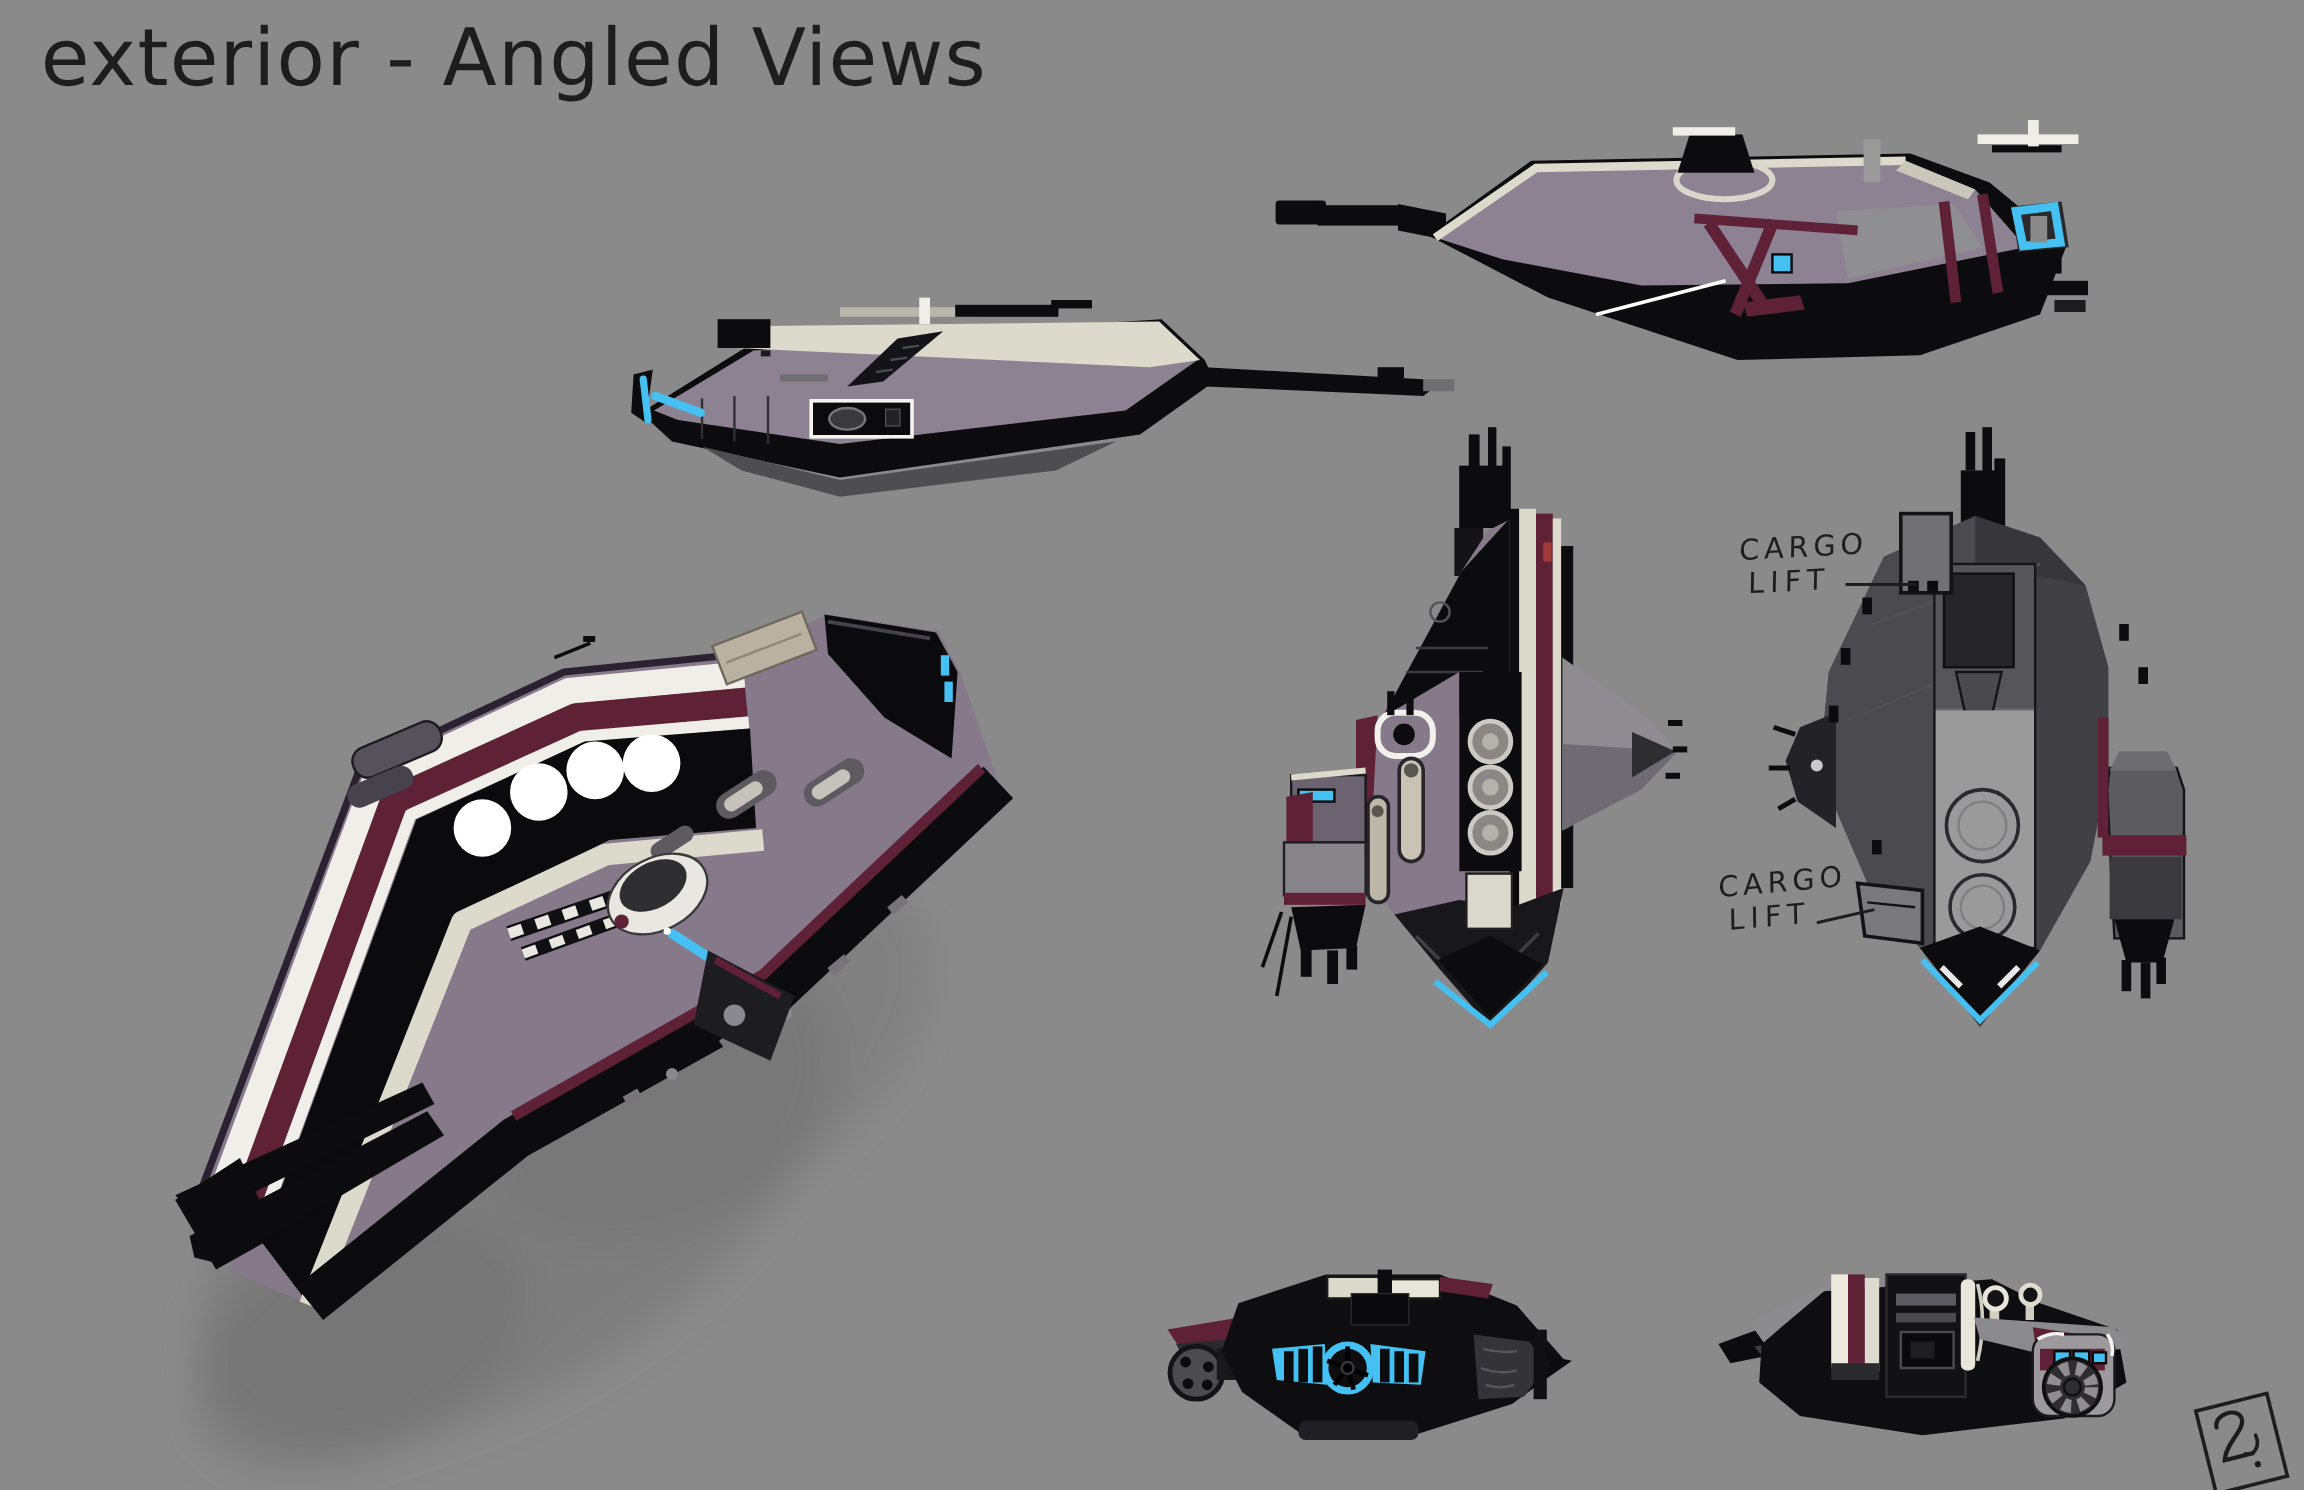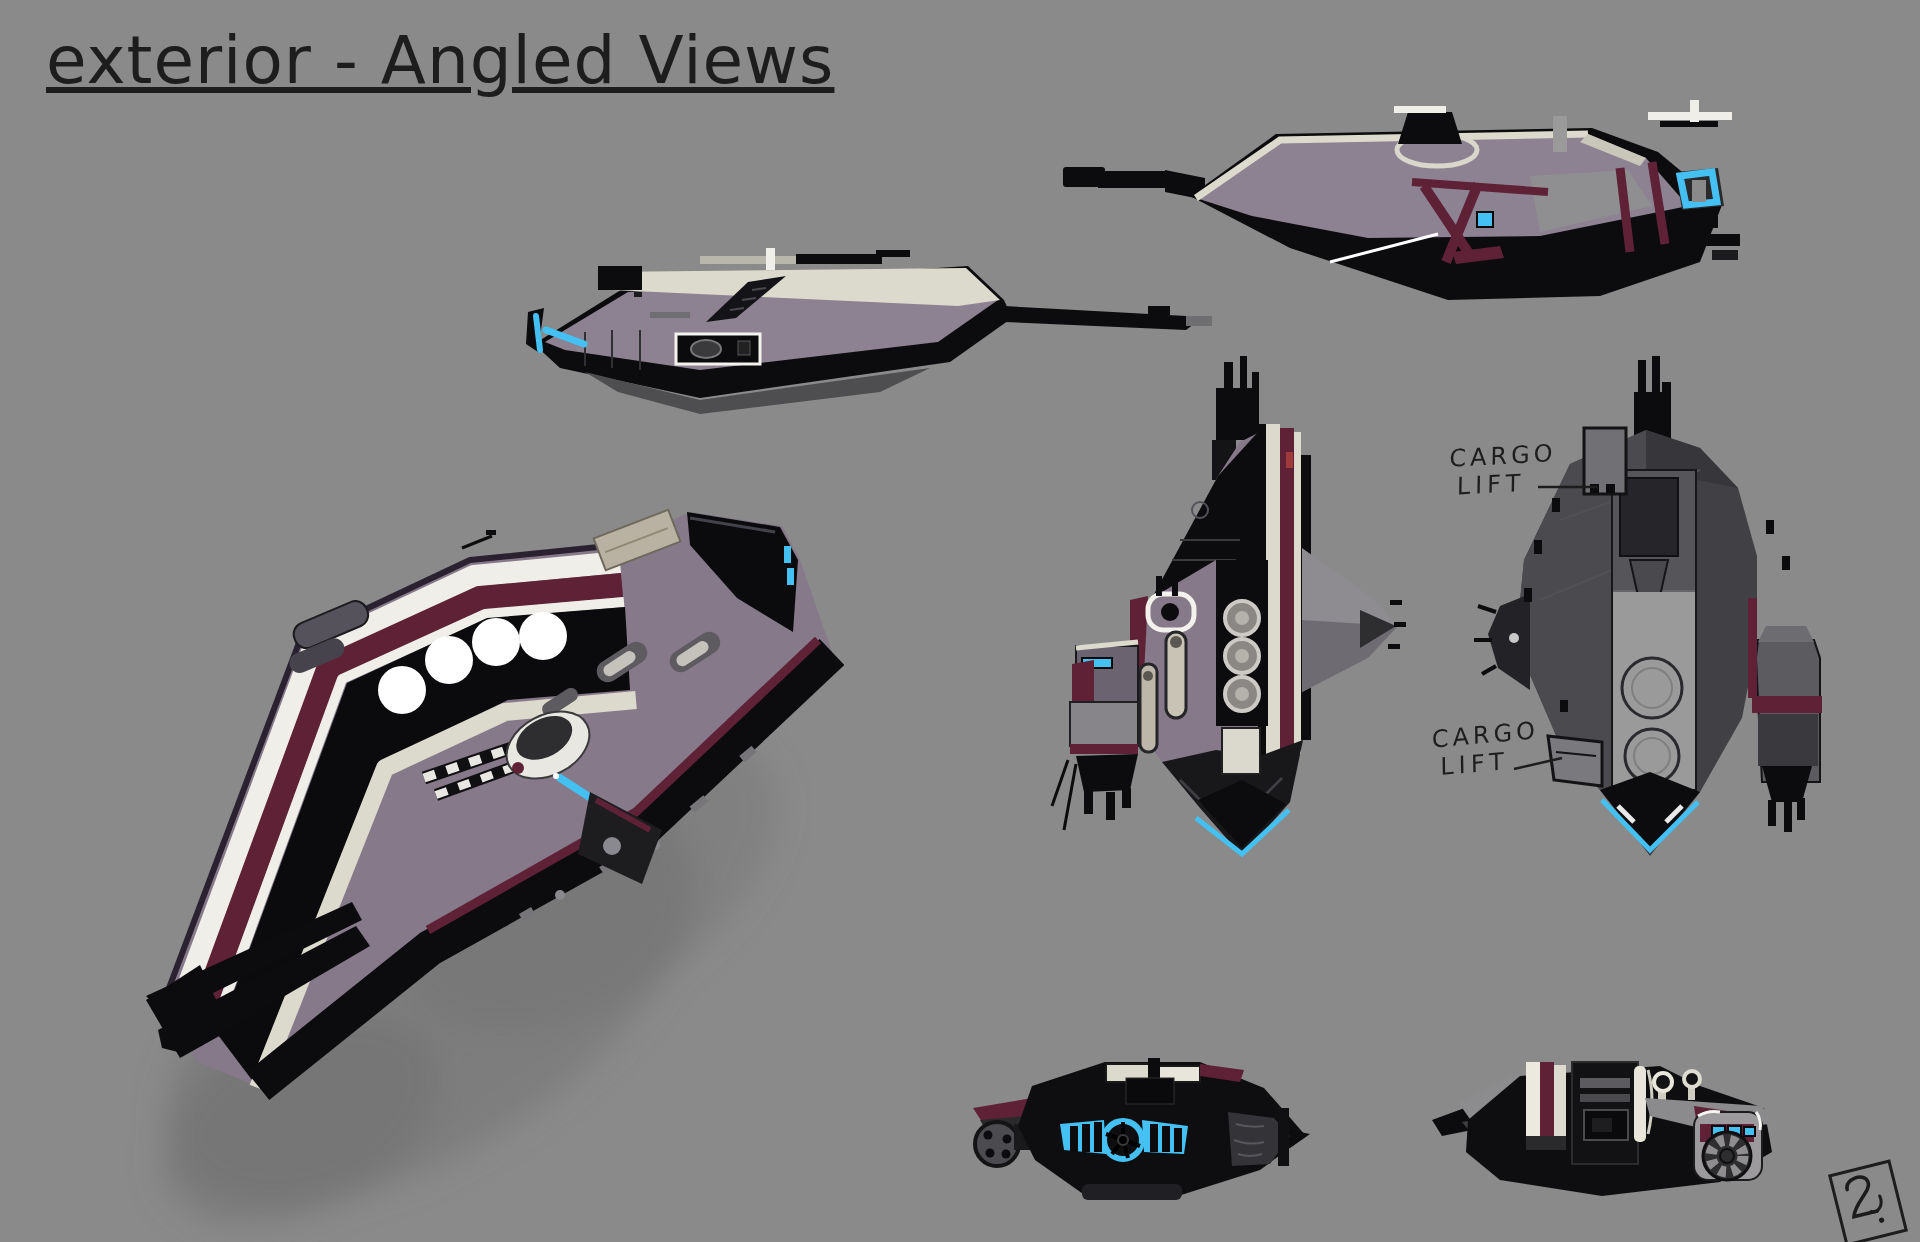--- a/index.html
+++ b/index.html
@@ -4,25 +4,24 @@
 <style>
   html,body{margin:0;padding:0;}
   body{
     width:1920px;height:1242px;position:relative;overflow:hidden;
     background:var(--background,#8a8a8a);
     font-family:"DejaVu Sans", sans-serif;
   }
   .stage{position:absolute;inset:0;}
   #art{position:absolute;left:0;top:0;}
   .page-title{
-    position:absolute;left:34px;top:10px;margin:12px;
+    position:absolute;left:34px;top:10px;margin:0;
     font-size:66px;font-weight:400;letter-spacing:1px;
     color:var(--ink,#1d1d1d);
     font-family:"DejaVu Sans", sans-serif;
-    text-decoration:underline;
   }
   .anno{
     position:absolute;color:var(--ink,#1d1d1d);
     font-size:24px;line-height:1.15;letter-spacing:4px;font-weight:400;
     transform:rotate(-3deg) skewX(-4deg);
     white-space:nowrap;
   }
   .anno .l2{display:block;margin-left:8px;letter-spacing:5px;}
   #anno-top{left:1449px;top:443px;}
   #anno-bottom{left:1432px;top:722px;transform:rotate(-5deg) skewX(-4deg);}

